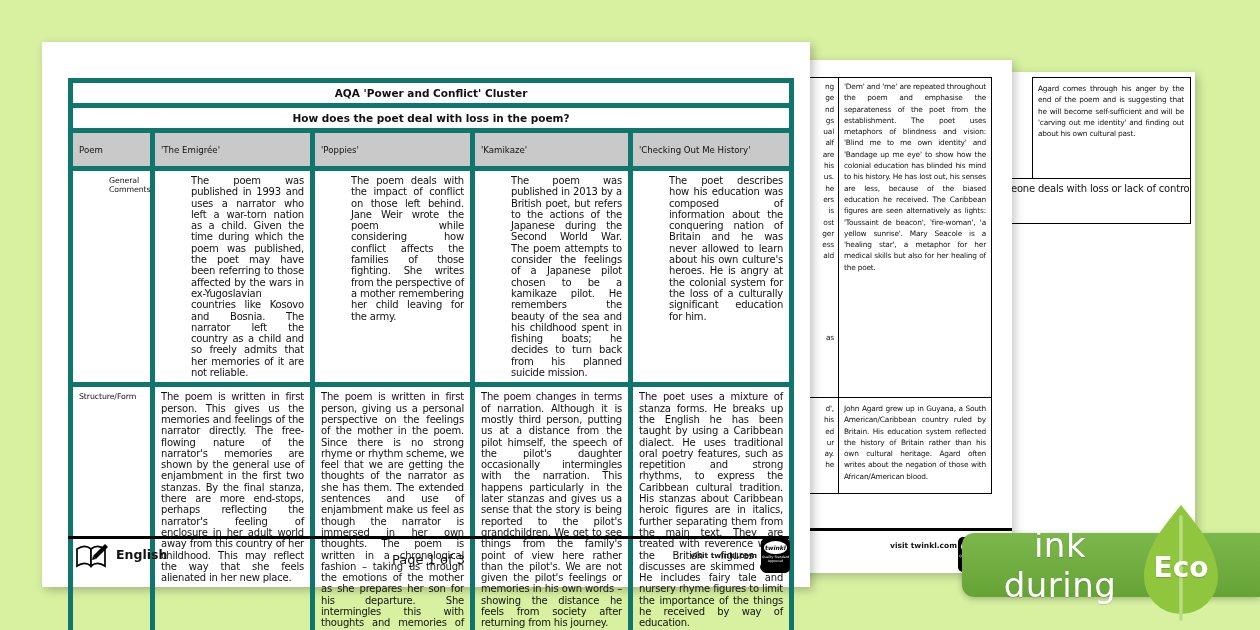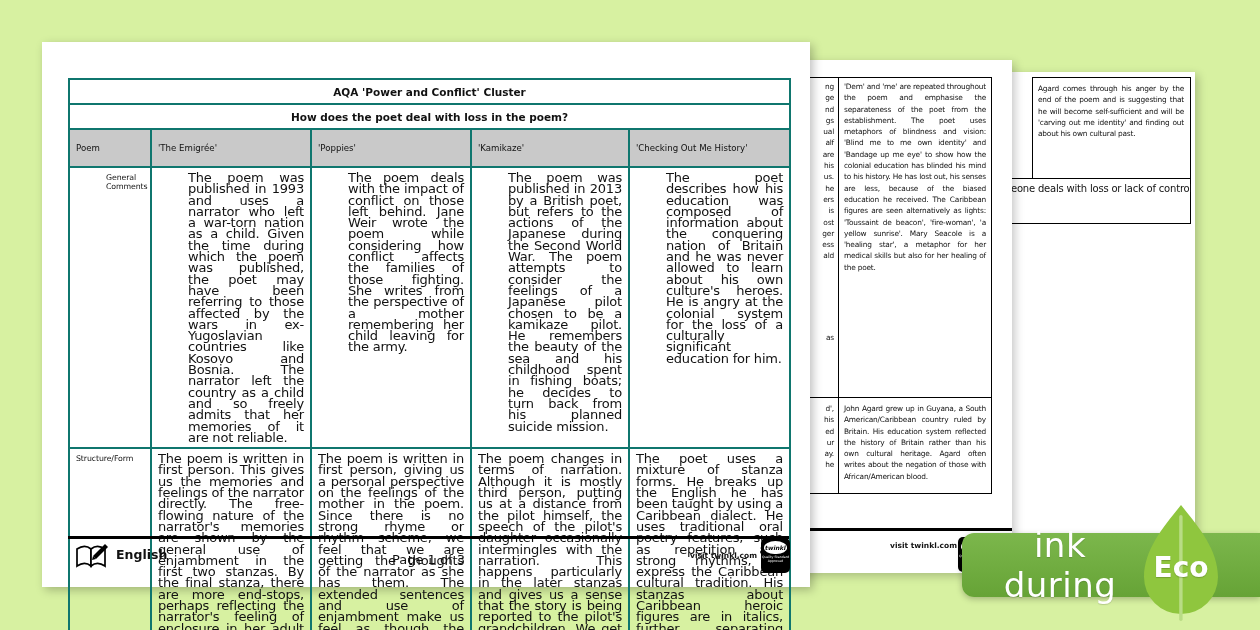--- a/index.html
+++ b/index.html
@@ -9,25 +9,25 @@
     background:#d7f1a1;
     font-family:"DejaVu Sans", sans-serif; color:#111;
   }
   .page { position:absolute; background:#fff; }
   #page1 { left:42px; top:42px; width:768px; height:545px; z-index:30; box-shadow:3px 3px 9px rgba(0,0,0,.25); }
   #page2 { left:800px; top:60px; width:212px; height:513px; z-index:20; box-shadow:3px 3px 9px rgba(0,0,0,.22); }
   #page3 { left:1008px; top:72px; width:187px; height:488px; z-index:10; box-shadow:3px 3px 9px rgba(0,0,0,.22); }
 
   
   table.poemtable { position:absolute; left:26px; top:36px; width:721px; border-collapse:collapse; table-layout:fixed; }
-  table.poemtable td { border:2px solid #0f766e; overflow:hidden; }
+  table.poemtable td { border:5px solid #0f766e; overflow:hidden; }
   tr.title-row td { height:25px; text-align:center; font-weight:bold; font-size:10.5px; }
   tr.head-row td { height:38px; background:#c9c9c9; font-size:8.6px; padding:0 0 0 6px; vertical-align:middle; }
   td.rowlabel { vertical-align:top; font-size:7.8px; padding:5px 4px 0 6px; letter-spacing:-0.1px; }
-  td.cell { vertical-align:top; padding:4px 6px; font-size:13px; line-height:11.3px; letter-spacing:-0.2px; text-align:justify; }
+  td.cell { vertical-align:top; padding:4px 6px; font-size:10px; line-height:11.3px; letter-spacing:-0.2px; text-align:justify; }
   tr.r1 td { height:122px;padding-left:36px; }
   tr.r2 td { height:232px; }
 
   
   .footer-line { position:absolute; background:#000; height:3px; }
   .subject-label { position:absolute; left:74px; top:505px; font-weight:bold; font-size:12.5px; }
   .page-info { position:absolute; left:26px; top:510px; width:721px; text-align:center; font-size:13px; }
   .visit-link { position:absolute; font-weight:bold; font-size:7.5px; }
   .book-icon { position:absolute; left:32px; top:499px; }
 

